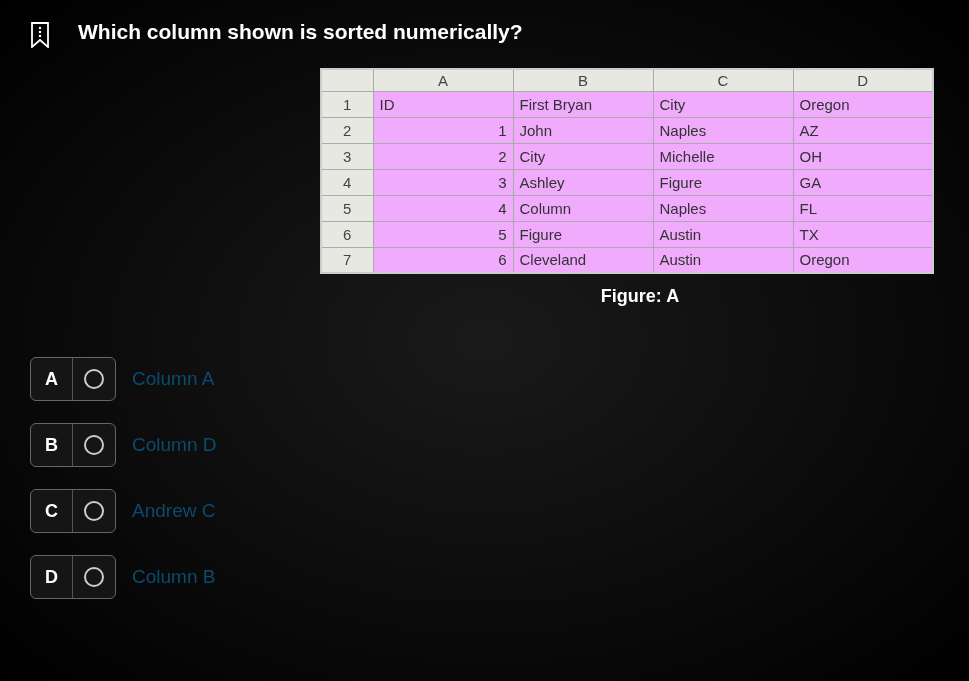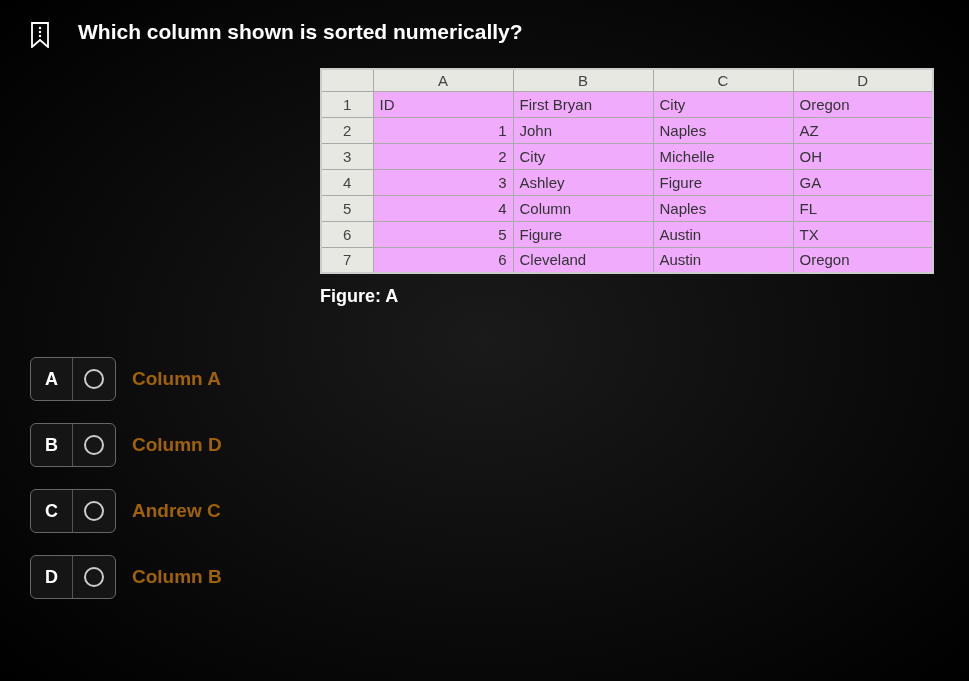--- a/index.html
+++ b/index.html
@@ -74,21 +74,21 @@
       padding: 3px 6px;
       height: 26px;
     }
     .spreadsheet .col-a {
       text-align: right;
     }
     .spreadsheet .col-a.hdr-row {
       text-align: left;
     }
     .figure-label {
-      text-align: left;
+      text-align: center;
       font-size: 18px;
       font-weight: bold;
       color: #ffffff;
       margin-top: 12px;
       width: 640px;
     }
     .options {
       margin-top: 50px;
       display: flex;
       flex-direction: column;
@@ -125,22 +125,22 @@
       justify-content: center;
     }
     .radio-circle {
       width: 20px;
       height: 20px;
       border: 2px solid #ccc;
       border-radius: 50%;
     }
     .option-label {
       font-size: 19px;
-      font-weight: bold;
-      color: #a16207;
+      font-weight: normal;
+      color: #0c4a6e;
     }
   </style>
 </head>
 <body>
 
 <div class="question-header">
   <span class="bookmark-icon">
     <svg viewBox="0 0 20 26" width="20" height="26">
       <path d="M2 1 L18 1 L18 25 L10 18 L2 25 Z" fill="none" stroke="#ffffff" stroke-width="1.8"></path>
       <circle cx="10" cy="6" r="1.2" fill="#ffffff"></circle>

